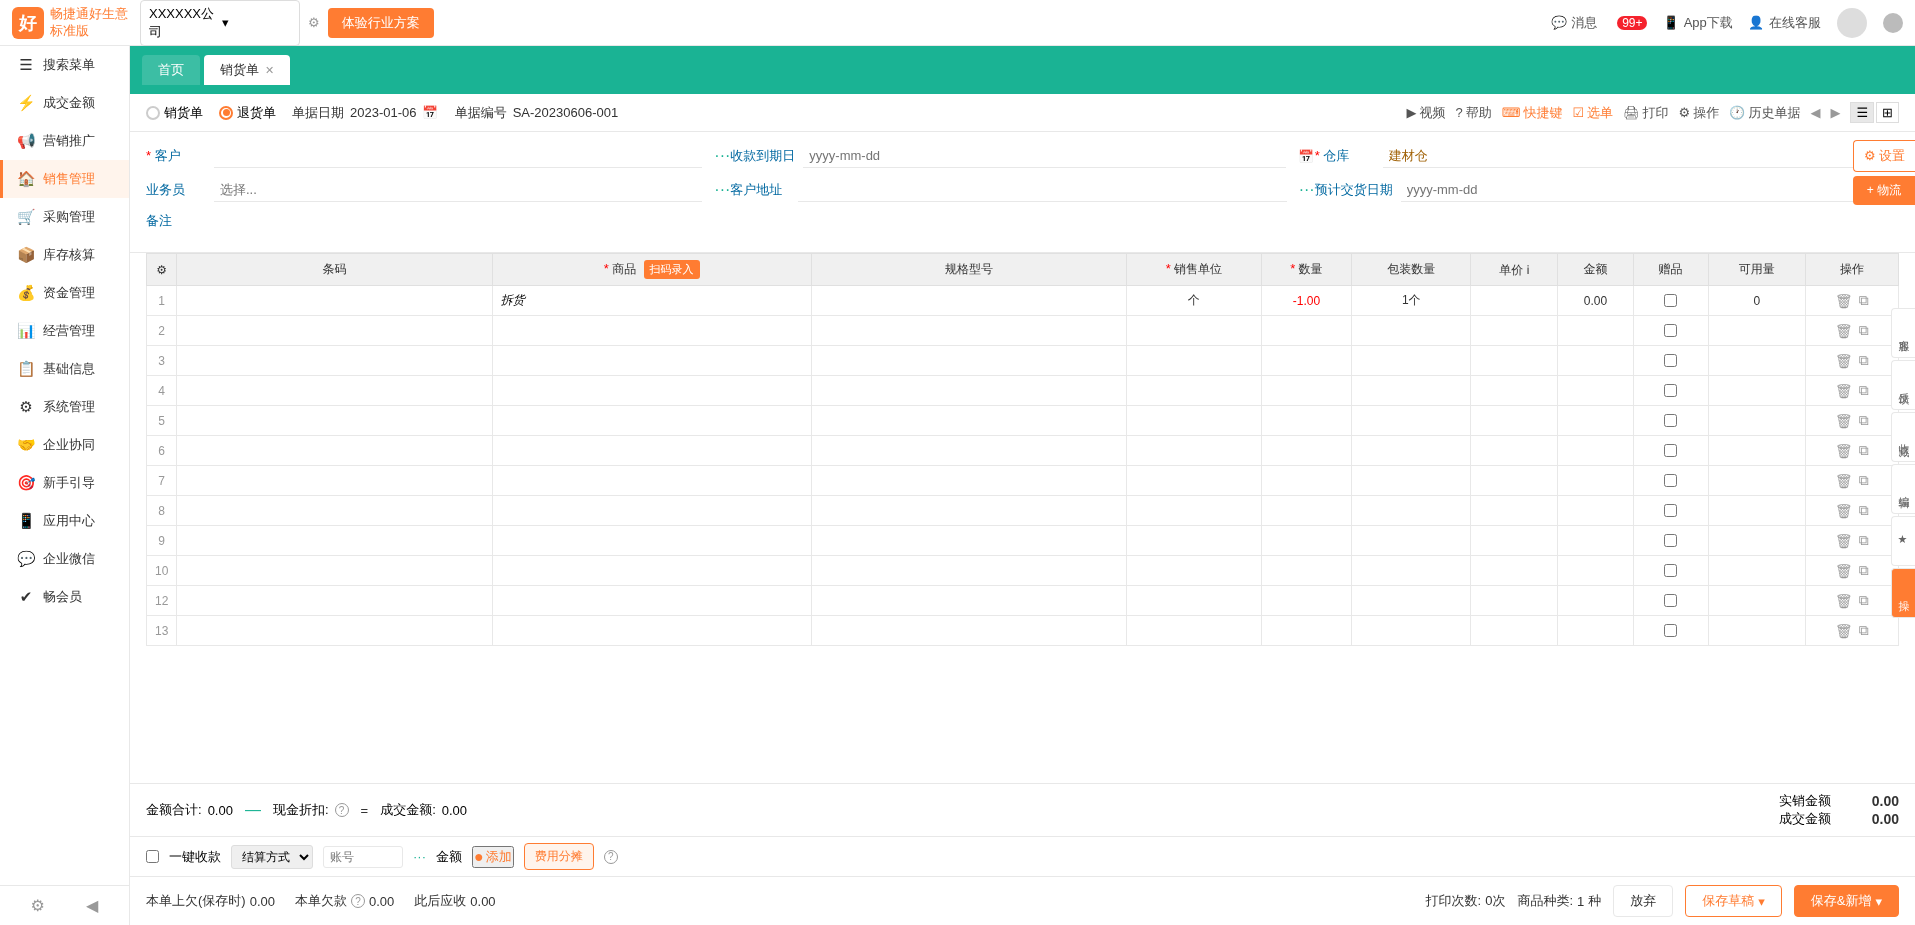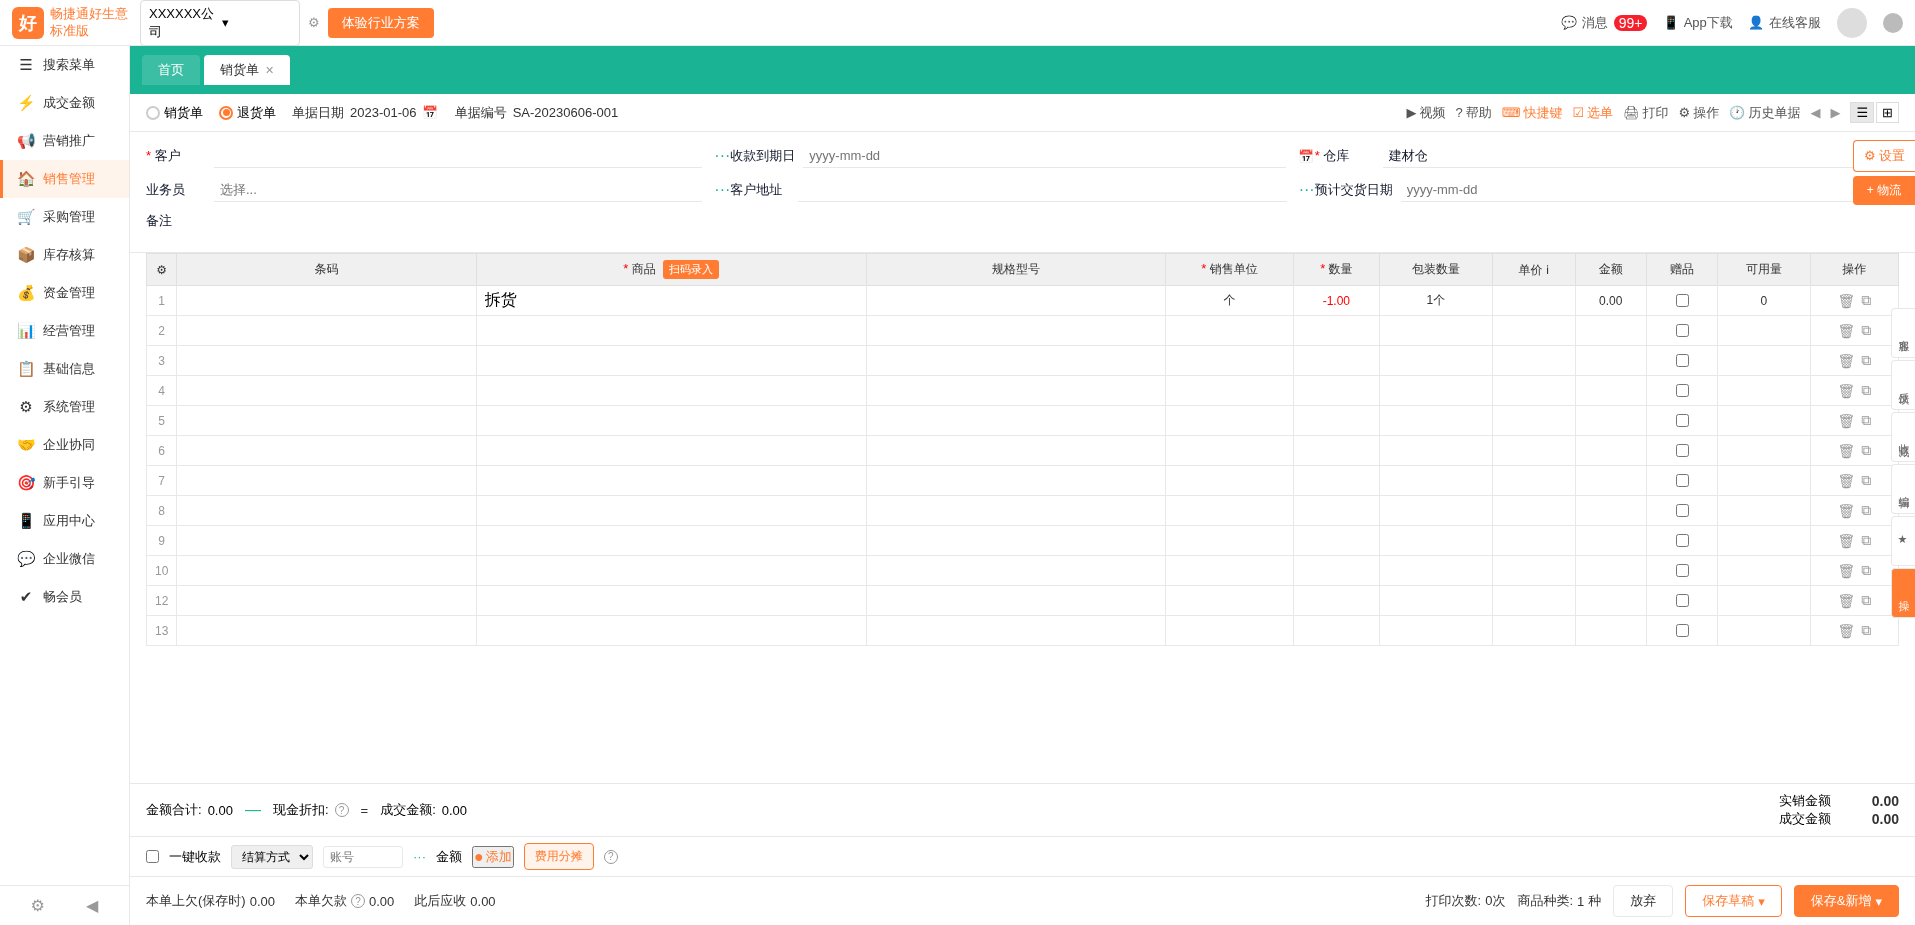--- a/index.html
+++ b/index.html
@@ -38,21 +38,21 @@
     }
     .company-selector span { flex: 1; font-size: 13px; }
     .trial-btn {
       background: #ff7c32; color: white; border: none;
       padding: 6px 14px; border-radius: 4px; cursor: pointer; font-size: 13px;
     }
     .header-right {
       margin-left: auto; display: flex; align-items: center; gap: 16px;
     }
     .header-right-item { display: flex; align-items: center; gap: 4px; cursor: pointer; color: #555; font-size: 13px; }
-    .badge { background: #f5222d; color: white; border-radius: 10px; padding: 0 5px; font-size: 14px; margin-left: 2px; }
+    .badge { background: #f5222d; color: white; border-radius: 10px; padding: 0 5px; font-size: 12px; margin-left: 16px; }
     .avatar { width: 30px; height: 30px; background: #ddd; border-radius: 50%; }
 
     
     .main-layout { display: flex; flex: 1; overflow: hidden; }
 
     
     .sidebar {
       width: 130px; background: #fff; border-right: 1px solid #e8e8e8;
       display: flex; flex-direction: column; flex-shrink: 0;
     }
@@ -110,25 +110,25 @@
     .ctrl-btn { display: flex; align-items: center; gap: 3px; color: #555; cursor: pointer; font-size: 12px; }
     .ctrl-btn.orange { color: #ff7c32; }
     .view-toggle { display: flex; align-items: center; gap: 2px; }
     .view-btn { padding: 2px 5px; border: 1px solid #ddd; cursor: pointer; background: #fff; }
     .view-btn.active { background: #e8e8e8; }
 
     
     .main-form { padding: 12px 16px; border-bottom: 1px solid #e8e8e8; flex-shrink: 0; }
     .form-row { display: flex; align-items: center; gap: 0; margin-bottom: 10px; }
     .form-col { flex: 1; display: flex; align-items: center; gap: 8px; }
-    .field-label { color: #0f172a; white-space: nowrap; min-width: 60px; }
+    .field-label { color: #0369a1; white-space: nowrap; min-width: 60px; }
     .field-label.required::before { content: '* '; color: #f00; }
     .field-input {
       flex: 1; border: none; border-bottom: 1px solid #e8e8e8;
-      padding: 4px 6px; outline: none; color: #0f172a; font-size: 13px;
+      padding: 4px 6px; outline: none; color: #a16207; font-size: 13px;
       background: transparent; min-width: 80px;
     }
     .field-input.placeholder { color: #ccc; }
     .field-dots { color: #1ab394; cursor: pointer; margin-left: 4px; font-size: 16px; line-height: 1; }
     .field-calendar { color: #999; cursor: pointer; margin-left: 4px; }
     .side-action-btn {
       background: #ff7c32; color: white; border: none; padding: 6px 10px;
       cursor: pointer; font-size: 12px; border-radius: 4px 0 0 4px; white-space: nowrap;
     }
     .side-action-btn.outline {
@@ -481,21 +481,21 @@
                 <th>赠品</th>
                 <th>可用量</th>
                 <th>操作</th>
               </tr>
             </thead>
             <tbody id="table-body">
 
             <tr>
     <td style="color:#999;">1</td>
     <td><input style="border: none; outline: none; width: 100%; font-size: 12px;" value=""></td>
-    <td><input style="border: none; outline: none; width: 100%; font-size: 16px;" value="拆货"></td>
+    <td><input style="border: none; outline: none; width: 100%; font-size: 12px; font-style: italic;" value="拆货"></td>
     <td><input style="border: none; outline: none; width: 100%; font-size: 12px;" value=""></td>
     <td>个</td>
     <td style="color:#f00;">-1.00</td>
     <td>1个</td>
     <td></td>
     <td>0.00</td>
     <td>
                     <div class="checkbox-cell">
                       <input type="checkbox" style="">
                     </div>

